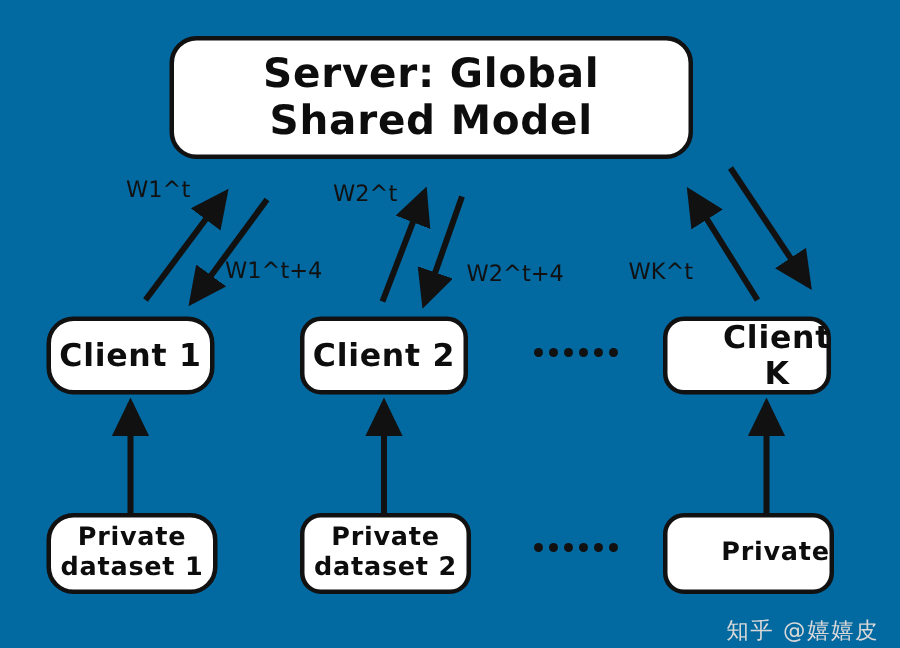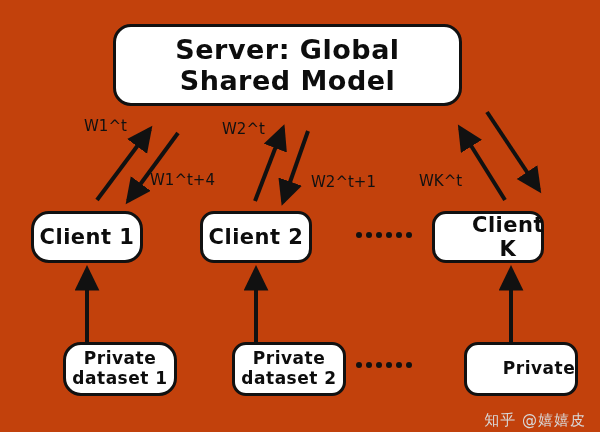--- a/index.html
+++ b/index.html
@@ -4,21 +4,21 @@
 <style>
   html, body {
     margin: 0;
     padding: 0;
     background: #ffffff;
   }
   #canvas {
     position: relative;
     width: 600px;
     height: 432px;
-    background: #c2410c;
+    background: #0369a1;
     overflow: hidden;
     font-family: "DejaVu Sans", sans-serif;
   }
   .box {
     position: absolute;
     box-sizing: border-box;
     border: 3px solid #111111;
     border-radius: 14px;
     background: #ffffff;
     display: flex;
@@ -41,28 +41,27 @@
     width: 112px;
     height: 52px;
     font-size: 21px;
   }
   .dataset-box {
     width: 114px;
     height: 54px;
     font-size: 17px;
     line-height: 1.15;
     padding: 2px 4px;
-    margin-left: 32px;
   }
   .dataset-box .dline {
     display: block;
   }
   .col1-x { left: 31px; border-radius: 18px; }
   .col2-x { left: 200px; }
-  .col3-x { left: 432px; padding-left: 40px; }
+  .col3-x { left: 442px; padding-left: 40px; }
   .client-y { top: 211px; }
   .dataset-y { top: 342px; }
 
   .edge-svg {
     position: absolute;
     left: 0;
     top: 0;
     width: 600px;
     height: 432px;
     pointer-events: none;
@@ -147,21 +146,21 @@
   <div class="box dataset-box col3-x dataset-y">
     <span>
       <span class="dline">Private</span>
     </span>
   </div>
 
   <div class="arrow-label" style="left:84px; top:117px;">W1^t</div>
   <div class="arrow-label" style="left:150px; top:171px;">W1^t+4</div>
 
   <div class="arrow-label" style="left:222px; top:120px;">W2^t</div>
-  <div class="arrow-label" style="left:311px; top:173px;">W2^t+1</div>
+  <div class="arrow-label" style="left:311px; top:173px;">W2^t+4</div>
 
   <div class="arrow-label" style="left:419px; top:172px;">WK^t</div>
 
   <div class="ellipsis" id="ellipsis-clients">
     <i></i>
     <i></i>
     <i></i>
     <i></i>
     <i></i>
     <i></i>

